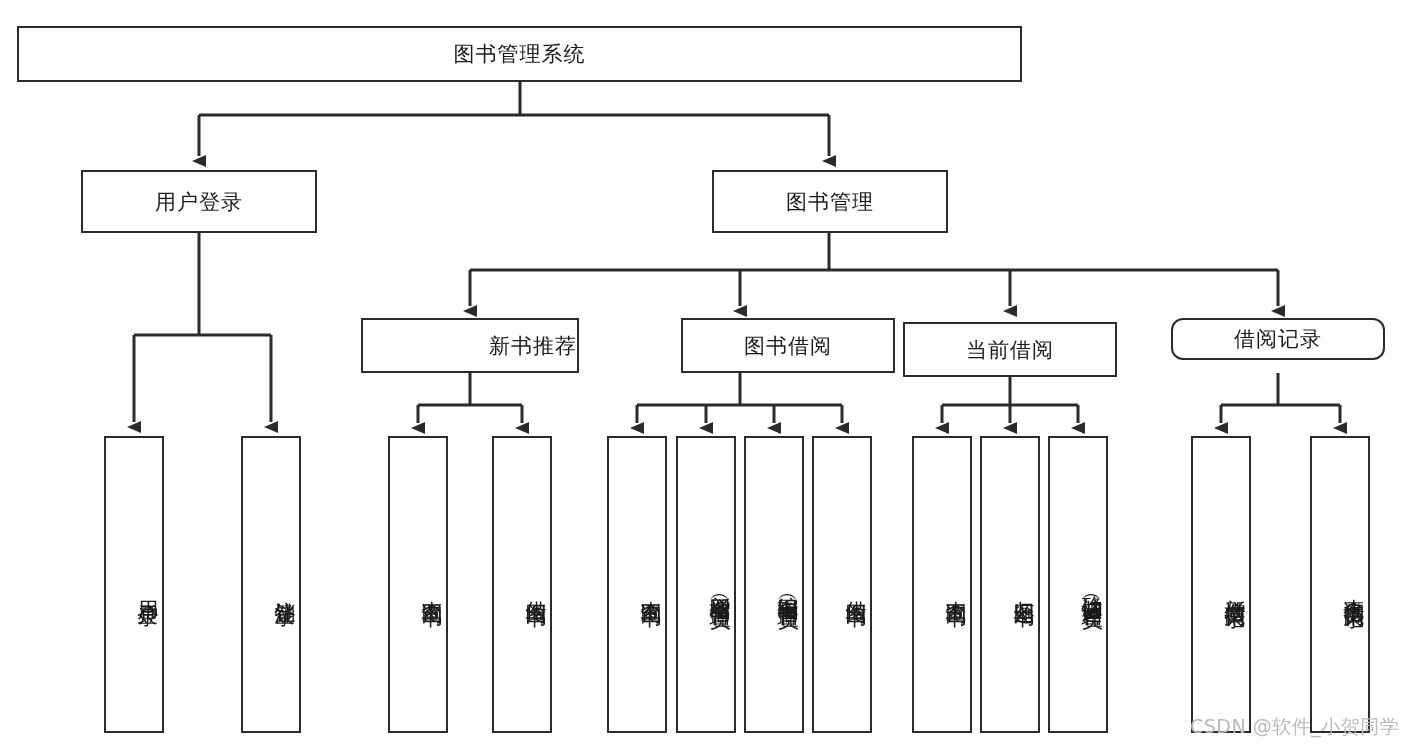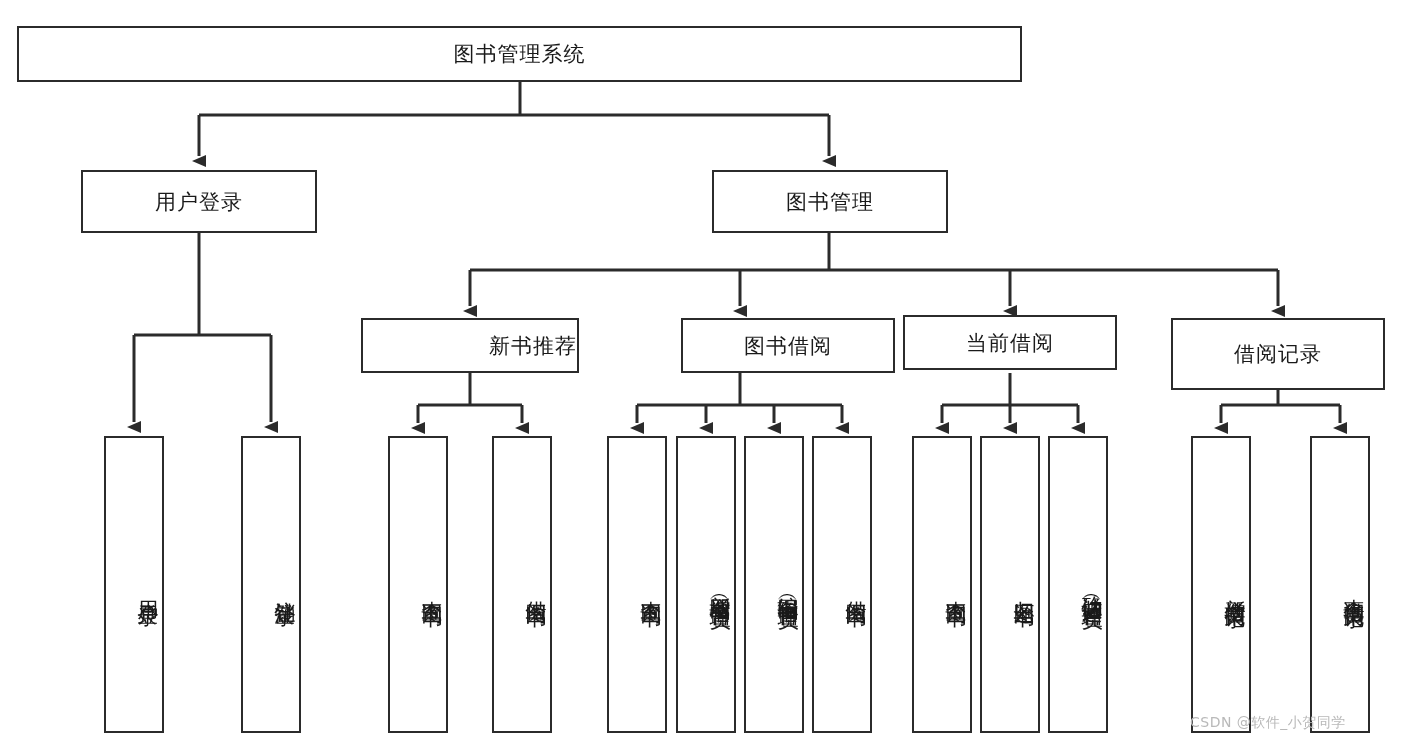--- a/index.html
+++ b/index.html
@@ -51,21 +51,21 @@
   }
   .node.vert.top-align {
     align-items: flex-start;
   }
   .label {
     display: block;
     white-space: nowrap;
   }
   .watermark {
     position: absolute;
-    font-size: 14px;
+    font-size: 19px;
     color: #b9b9b9;
     white-space: nowrap;
     letter-spacing: 0.5px;
     font-family: "DejaVu Sans", "Liberation Sans", sans-serif;
   }
 </style>
 </head>
 <body>
 
 <div id="canvas">
@@ -135,25 +135,25 @@
   </div>
 
   <div class="node horiz" style="left:361px; top:318px; width:218px; height:55px;justify-content:flex-end;">
     <span class="label">新书推荐</span>
   </div>
 
   <div class="node horiz" style="left:633px; top:318px; width:214px; height:55px;margin-left:48px;">
     <span class="label">图书借阅</span>
   </div>
 
-  <div class="node horiz" style="left:903px; top:315px; width:214px; height:55px;">
+  <div class="node horiz" style="left:903px; top:322px; width:214px; height:55px;">
     <span class="label">当前借阅</span>
   </div>
 
-  <div class="node horiz" style="left:1171px; top:318px; width:214px; height:72px;">
+  <div class="node horiz" style="left:1171px; top:318px; width:214px; height:42px;border-radius:12px;">
     <span class="label">借阅记录</span>
   </div>
 
   <div class="node vert" style="left:104px; top:436px; width:60px; height:297px;">
     <span class="label">用户登录</span>
   </div>
 
   <div class="node vert" style="left:241px; top:436px; width:60px; height:297px;">
     <span class="label">注销登录</span>
   </div>

